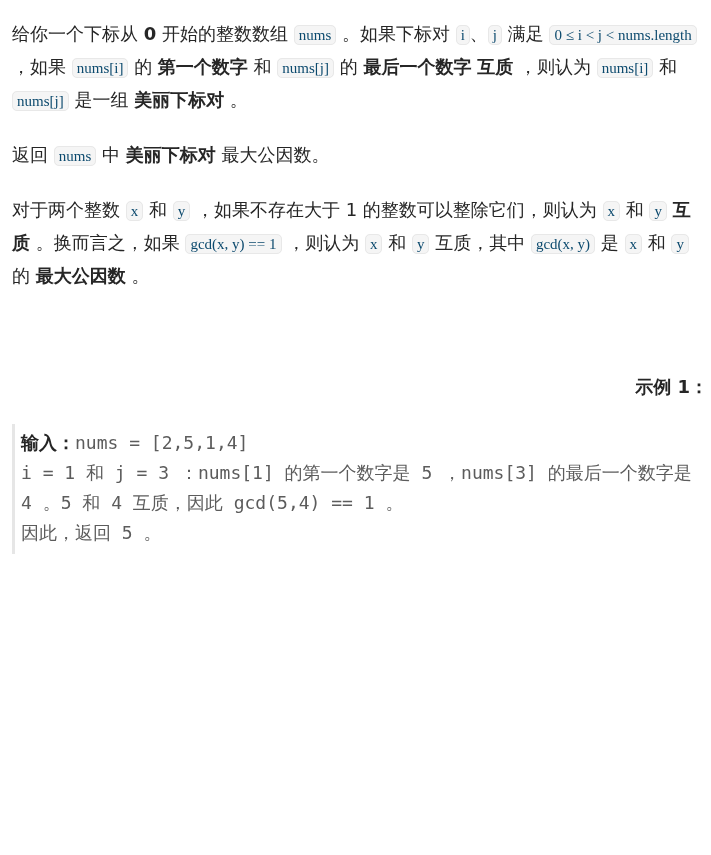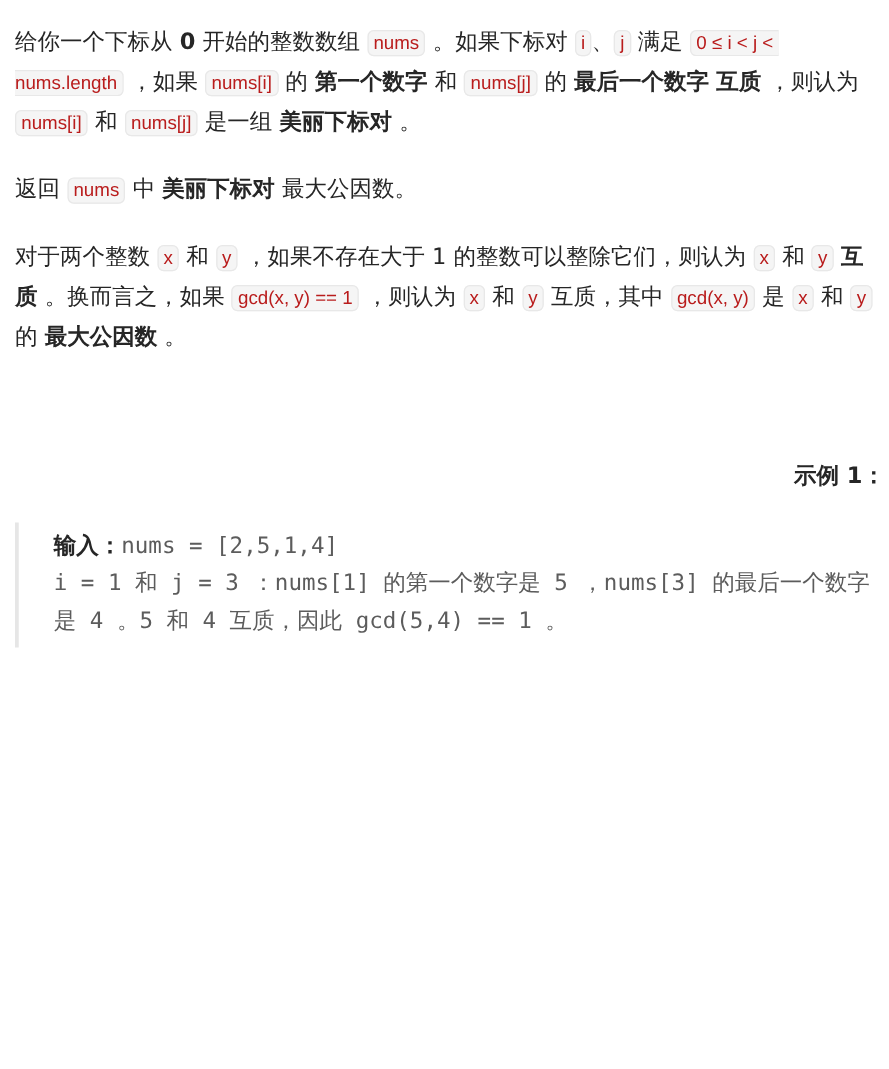--- a/index.html
+++ b/index.html
@@ -7,29 +7,29 @@
     width: 711px; height: 855px; overflow: hidden;
     font-family: "DejaVu Sans", "Liberation Sans", sans-serif;
     color: #262626; font-size: 18px;
   }
   .content { padding: 18px 0 0 12px; width: 696px; }
   p { margin: 0; line-height: 31px; }
   .p1 { margin-bottom: 22px; }
   .p2 { margin-bottom: 22px; }
   b { font-weight: bold; color: #262626; }
   code.inline {
-    font-family: Liberation Sans, sans-serif;
-    font-size: 15px; color: #b91c1c;
+    font-family: Liberation Serif, serif;
+    font-size: 15px; color: #0c4a6e;
     background: #f5f5f5; border: 1px solid #e8e8e8;
     border-radius: 5px; padding: 1px 4px; white-space: pre;
   }
   .example-title { margin-top: 80px; font-weight: bold; line-height: 31px; text-align: right; }
   .example-block {
     margin-top: 22px; border-left: 3px solid #e6e6e6;
-    padding-left: 28px; padding-top: 4px; padding-bottom: 6px;
+    padding-left: 6px; padding-top: 4px; padding-bottom: 6px;
   }
   .ex-line {
     line-height: 30px; font-size: 18px;
     font-family: "DejaVu Sans Mono", "Liberation Mono", monospace;
     color: #5c5c5c; white-space: pre-wrap;
   }
   .ex-label { font-family: "DejaVu Sans", "Liberation Sans", sans-serif; font-weight: bold; color: #262626; }
 </style>
 </head>
 <body>
@@ -39,14 +39,15 @@
 
   <p class="p2"><span>返回 </span><code class="inline">nums</code><span> 中 </span><b>美丽下标对</b><span> 最大公因数。</span></p>
 
   <p class="p3"><span>对于两个整数 </span><code class="inline">x</code><span> 和 </span><code class="inline">y</code><span> ，如果不存在大于 1 的整数可以整除它们，则认为 </span><code class="inline">x</code><span> 和 </span><code class="inline">y</code><span> </span><b>互质</b><span> 。换而言之，如果 </span><code class="inline">gcd(x, y) == 1</code><span> ，则认为 </span><code class="inline">x</code><span> 和 </span><code class="inline">y</code><span> 互质，其中 </span><code class="inline">gcd(x, y)</code><span> 是 </span><code class="inline">x</code><span> 和 </span><code class="inline">y</code><span> 的 </span><b>最大公因数</b><span> 。</span></p>
 
   <div class="example-title">示例 1：</div>
 
   <div class="example-block">
     <div class="ex-line"><span class="ex-label">输入：</span><span>nums = [2,5,1,4]</span></div>
     <div class="ex-line">i = 1 和 j = 3 ：nums[1] 的第一个数字是 5 ，nums[3] 的最后一个数字是 4 。5 和 4 互质，因此 gcd(5,4) == 1 。</div>
+    <div class="ex-line">因此，返回 5 。</div>
   </div>
 </div>
 
 </body></html>

